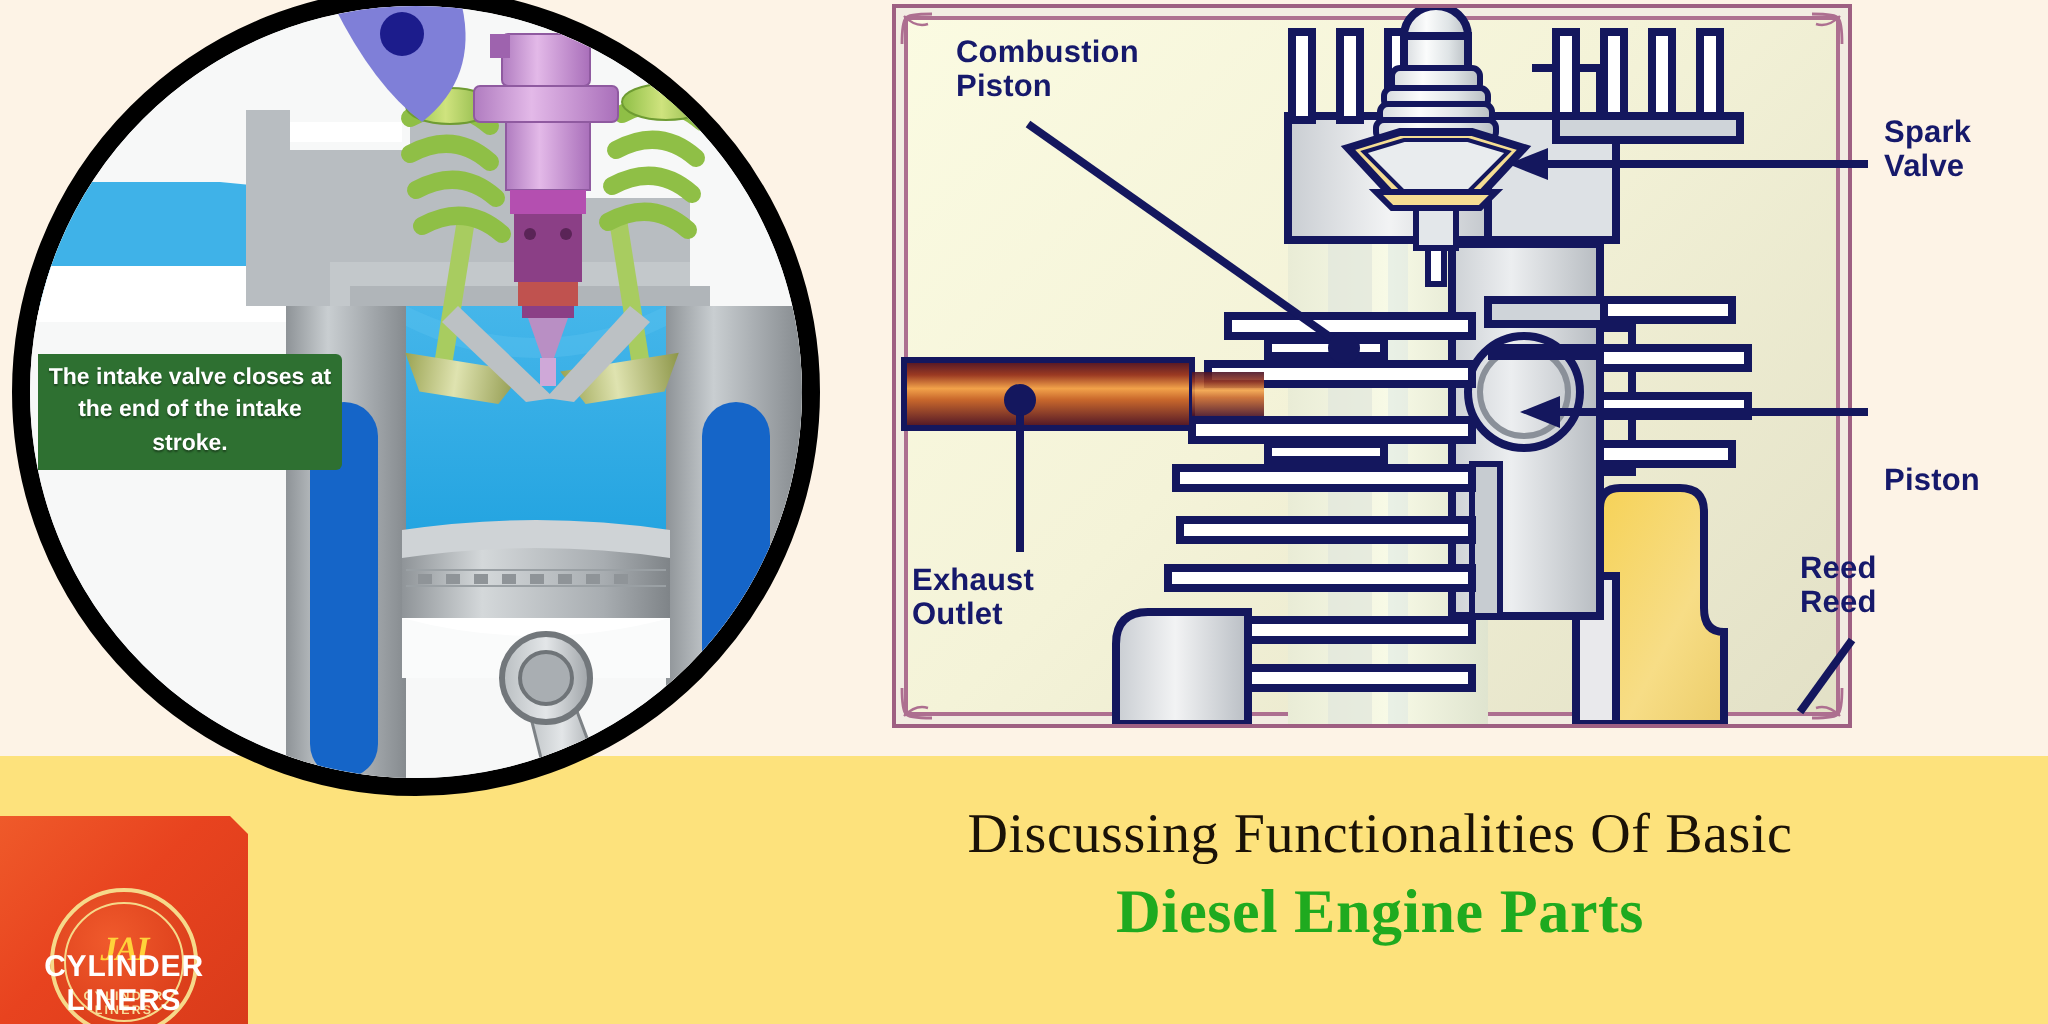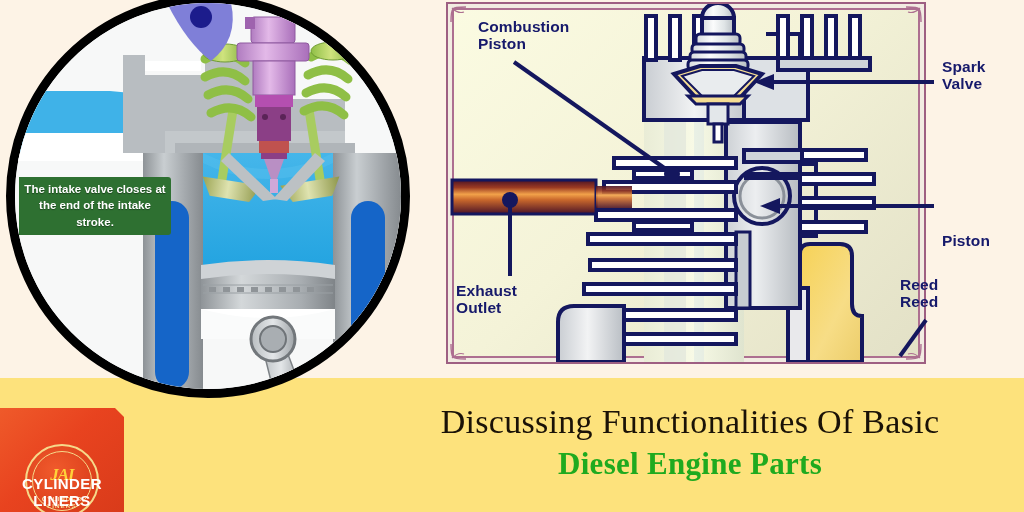--- a/index.html
+++ b/index.html
@@ -16,21 +16,21 @@
     background:#fde27c;
   }
 
   
   .title-block{
     position:absolute; left:360px; top:400px; width:660px;
     text-align:center;
     font-family:"Liberation Serif", serif;
   }
   .title-line1{
-    font-size:34px; color:#1a1207; letter-spacing:.3px; line-height:1.28;
+    font-size:28px; color:#1a1207; letter-spacing:.3px; line-height:1.28;
     white-space:nowrap;
   }
   .title-line2{
     font-size:31px; color:#1faa1f; letter-spacing:.3px; line-height:1.28;
     white-space:nowrap;
     font-weight:bold;
   }
 
   
   .logo{

